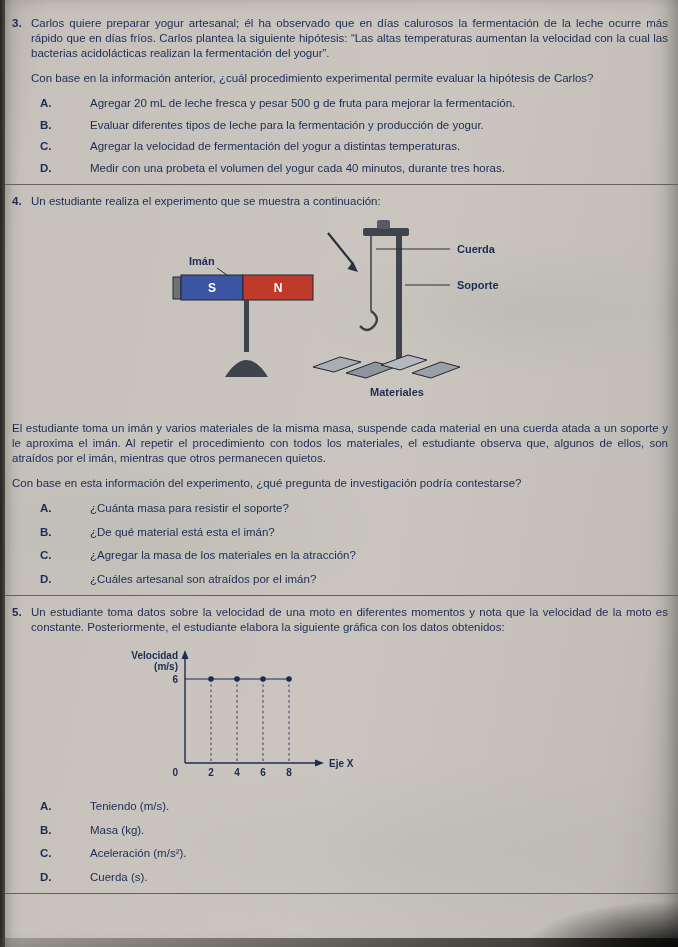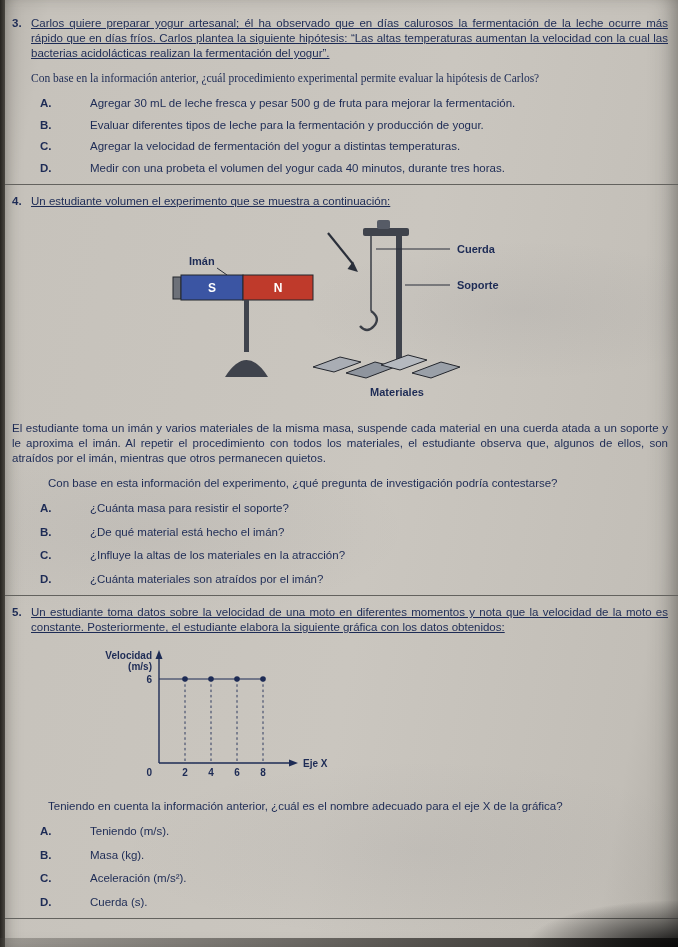--- a/index.html
+++ b/index.html
@@ -24,33 +24,33 @@
   .edge-left { position:absolute; left:0; top:0; width:5px; height:100%;
     background:linear-gradient(90deg,#25231f,#4a4741); z-index:6; }
   .edge-bottom { position:absolute; left:0; bottom:0; width:100%; height:9px;
     background:linear-gradient(90deg, rgba(70,67,62,.30), rgba(33,31,28,.9) 94%); z-index:6; }
   .corner-shadow { position:absolute; right:0; bottom:0; width:150px; height:46px;
     background:radial-gradient(ellipse at 100% 100%, rgba(8,8,8,.95), rgba(8,8,8,0) 72%); z-index:7; }
 
   section.q { font-size:11.5px; line-height:15px; }
   .q-head { display:flex; }
   .q-num { font-weight:bold; flex:0 0 19px; }
-  .q-body { flex:1;text-decoration:underline; }
+  .q-body { flex:1; }
   p.just { text-align:justify; }
-  p.ask { margin-top:10px;margin-left:36px; }
-  p.ask.indent { margin-left:19px;font-family:Liberation Serif, serif; }
+  p.ask { margin-top:10px; }
+  p.ask.indent { margin-left:19px; }
   .opts { margin-top:10px; }
   .opt { display:flex; margin-left:28px; margin-bottom:7px; line-height:14.5px; }
   .q4 .opt, .q5 .opt { margin-bottom:9px; }
   .opt-letter { font-weight:bold; flex:0 0 50px; }
   .opt-text { flex:1; }
   hr.sep { border:none; border-top:1px solid #63625e; margin:9px -10px 9px -12px; }
 
   figure.fig-diagram { margin:10px 0 8px 153px; }
-  figure.fig-chart { margin:8px 0 4px 92px; }
+  figure.fig-chart { margin:8px 0 4px 118px; }
 
   .dlabel { font-family:"Liberation Sans",sans-serif; font-size:11px; font-weight:bold; fill:#1d2b55; }
   .pole { font-family:"Liberation Sans",sans-serif; font-size:12px; font-weight:bold; fill:#ffffff; }
   #velocity-chart text { font-family:"Liberation Sans",sans-serif; font-size:10px; font-weight:bold; fill:#1d2b55; }
 </style>
 </head>
 <body>
 
 <div class="paper">
 
@@ -58,21 +58,21 @@
     <div class="q-head">
       <span class="q-num">3.</span>
       <div class="q-body">
         <p class="just">Carlos quiere preparar yogur artesanal; él ha observado que en días calurosos la fermentación de la leche ocurre más rápido que en días fríos. Carlos plantea la siguiente hipótesis: “Las altas temperaturas aumentan la velocidad con la cual las bacterias acidolácticas realizan la fermentación del yogur”.</p>
       </div>
     </div>
     <p class="ask indent">Con base en la información anterior, ¿cuál procedimiento experimental permite evaluar la hipótesis de Carlos?</p>
     <div class="opts">
       <div class="opt">
         <span class="opt-letter">A.</span>
-        <span class="opt-text">Agregar 30 mL de leche fresca y pesar 500 g de fruta para mejorar la fermentación.</span>
+        <span class="opt-text">Agregar 20 mL de leche fresca y pesar 500 g de fruta para mejorar la fermentación.</span>
       </div>
       <div class="opt">
         <span class="opt-letter">B.</span>
         <span class="opt-text">Evaluar diferentes tipos de leche para la fermentación y producción de yogur.</span>
       </div>
       <div class="opt">
         <span class="opt-letter">C.</span>
         <span class="opt-text">Agregar la velocidad de fermentación del yogur a distintas temperaturas.</span>
       </div>
       <div class="opt">
@@ -81,21 +81,21 @@
       </div>
     </div>
   </section>
 
   <hr class="sep">
 
   <section class="q q4">
     <div class="q-head">
       <span class="q-num">4.</span>
       <div class="q-body">
-        <p>Un estudiante volumen el experimento que se muestra a continuación:</p>
+        <p>Un estudiante realiza el experimento que se muestra a continuación:</p>
       </div>
     </div>
 
     <figure class="fig-diagram">
       <svg viewBox="0 0 390 190" width="390" height="190">
 
         <g>
           <path d="M163 14 L188 45" stroke="#2a2f3a" stroke-width="2.2" fill="none"></path>
           <path d="M193 53 l-10.5 -3 l5.5 -7.5 z" fill="#2a2f3a"></path>
         </g>
@@ -142,29 +142,29 @@
 
     <p class="just">El estudiante toma un imán y varios materiales de la misma masa, suspende cada material en una cuerda atada a un soporte y le aproxima el imán. Al repetir el procedimiento con todos los materiales, el estudiante observa que, algunos de ellos, son atraídos por el imán, mientras que otros permanecen quietos.</p>
     <p class="ask">Con base en esta información del experimento, ¿qué pregunta de investigación podría contestarse?</p>
     <div class="opts">
       <div class="opt">
         <span class="opt-letter">A.</span>
         <span class="opt-text">¿Cuánta masa para resistir el soporte?</span>
       </div>
       <div class="opt">
         <span class="opt-letter">B.</span>
-        <span class="opt-text">¿De qué material está hecho el imán?</span>
+        <span class="opt-text">¿De qué material está esta el imán?</span>
       </div>
       <div class="opt">
         <span class="opt-letter">C.</span>
-        <span class="opt-text">¿Influye la altas de los materiales en la atracción?</span>
+        <span class="opt-text">¿Agregar la masa de los materiales en la atracción?</span>
       </div>
       <div class="opt">
         <span class="opt-letter">D.</span>
-        <span class="opt-text">¿Cuánta materiales son atraídos por el imán?</span>
+        <span class="opt-text">¿Cuáles artesanal son atraídos por el imán?</span>
       </div>
     </div>
   </section>
 
   <hr class="sep">
 
   <section class="q q5">
     <div class="q-head">
       <span class="q-num">5.</span>
       <div class="q-body">
@@ -192,21 +192,20 @@
           <circle cx="81" cy="36" r="2.8" fill="#1d2b55"></circle>
           <line x1="107" y1="36" x2="107" y2="119" stroke="#1d2b55" stroke-width="0.9" stroke-dasharray="2.5 2.8"></line>
           <circle cx="107" cy="36" r="2.8" fill="#1d2b55"></circle>
           <line x1="133" y1="36" x2="133" y2="119" stroke="#1d2b55" stroke-width="0.9" stroke-dasharray="2.5 2.8"></line>
           <circle cx="133" cy="36" r="2.8" fill="#1d2b55"></circle>
           <line x1="159" y1="36" x2="159" y2="119" stroke="#1d2b55" stroke-width="0.9" stroke-dasharray="2.5 2.8"></line>
           <circle cx="159" cy="36" r="2.8" fill="#1d2b55"></circle>
         </svg>
     </figure>
 
-    <p class="ask">Teniendo en cuenta la información anterior, ¿cuál es el nombre adecuado para el eje X de la gráfica?</p>
     <div class="opts">
       <div class="opt">
         <span class="opt-letter">A.</span>
         <span class="opt-text">Teniendo (m/s).</span>
       </div>
       <div class="opt">
         <span class="opt-letter">B.</span>
         <span class="opt-text">Masa (kg).</span>
       </div>
       <div class="opt">

